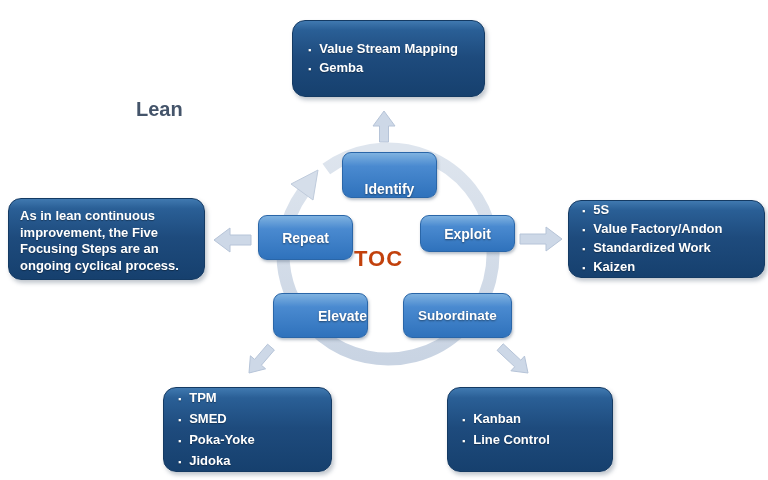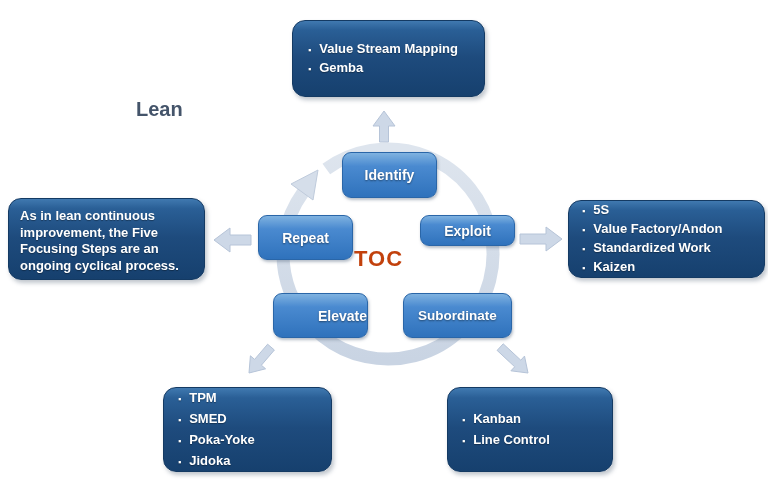--- a/index.html
+++ b/index.html
@@ -30,22 +30,22 @@
   .box-left-note .note-text{line-height:16.5px;}
   .step{
     position:absolute;z-index:3;box-sizing:border-box;
     background:linear-gradient(180deg,#7fb2e0 0%,#4a8ad0 30%,#2f72bc 100%);
     border:1px solid #2a66a8;border-radius:9px;
     color:#ffffff;font-weight:bold;font-size:14px;
     display:flex;align-items:center;justify-content:center;
     text-shadow:0 1px 2px rgba(0,0,0,0.45);
     box-shadow:1px 2px 3px rgba(110,125,145,0.5);
   }
-  .step-identify{left:342px;top:152px;width:95px;height:46px;}
-  .step-exploit{left:420px;top:215px;width:95px;height:31px;}
+  .step-identify{left:342px;top:152px;width:95px;height:46px;align-items:flex-end;}
+  .step-exploit{left:420px;top:215px;width:95px;height:37px;}
   .step-repeat{left:258px;top:215px;width:95px;height:45px;}
   .step-elevate{left:273px;top:293px;width:95px;height:45px;justify-content:flex-end;}
   .step-subordinate{left:403px;top:293px;width:109px;height:45px;font-size:13.5px;}
   .heading{position:absolute;z-index:2;font-weight:bold;color:#44546a;}
   .lean-label{left:136px;top:98px;font-size:20px;}
   .toc-label{left:354px;top:246px;font-size:22px;letter-spacing:1px;color:#c2410c;}
 </style>
 </head>
 <body>
 

